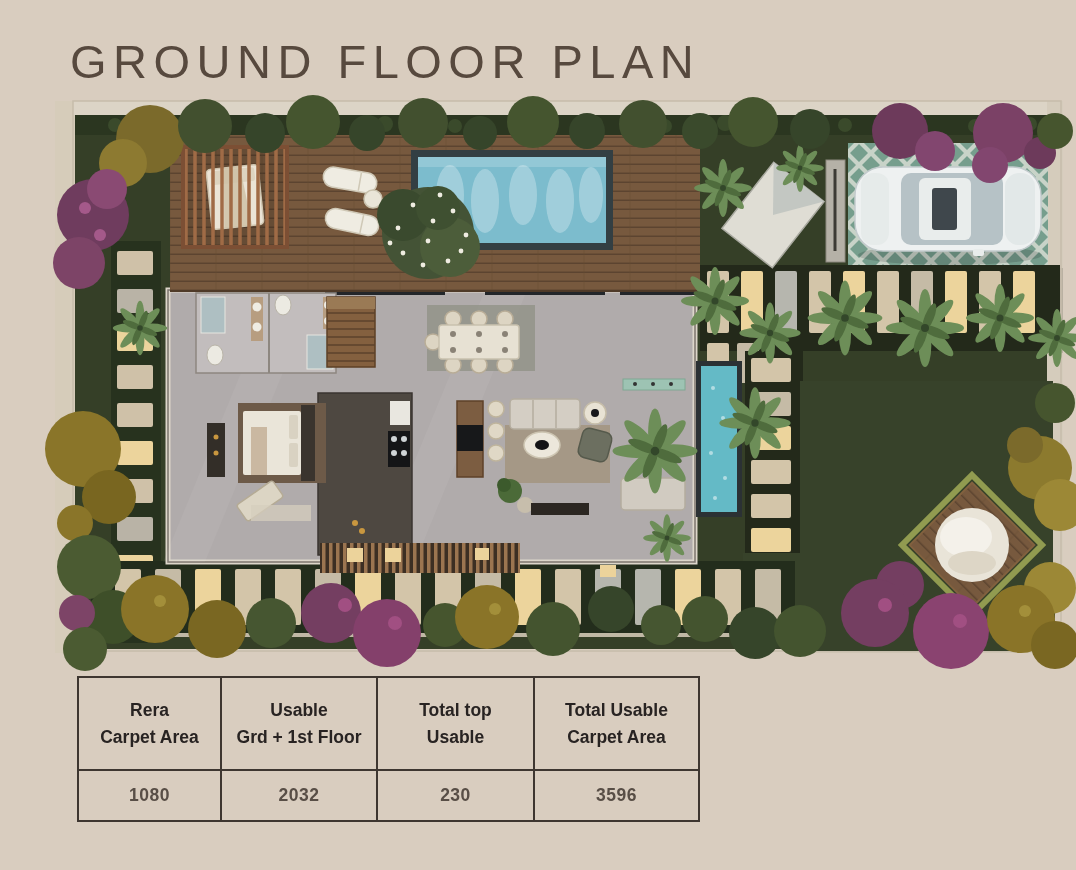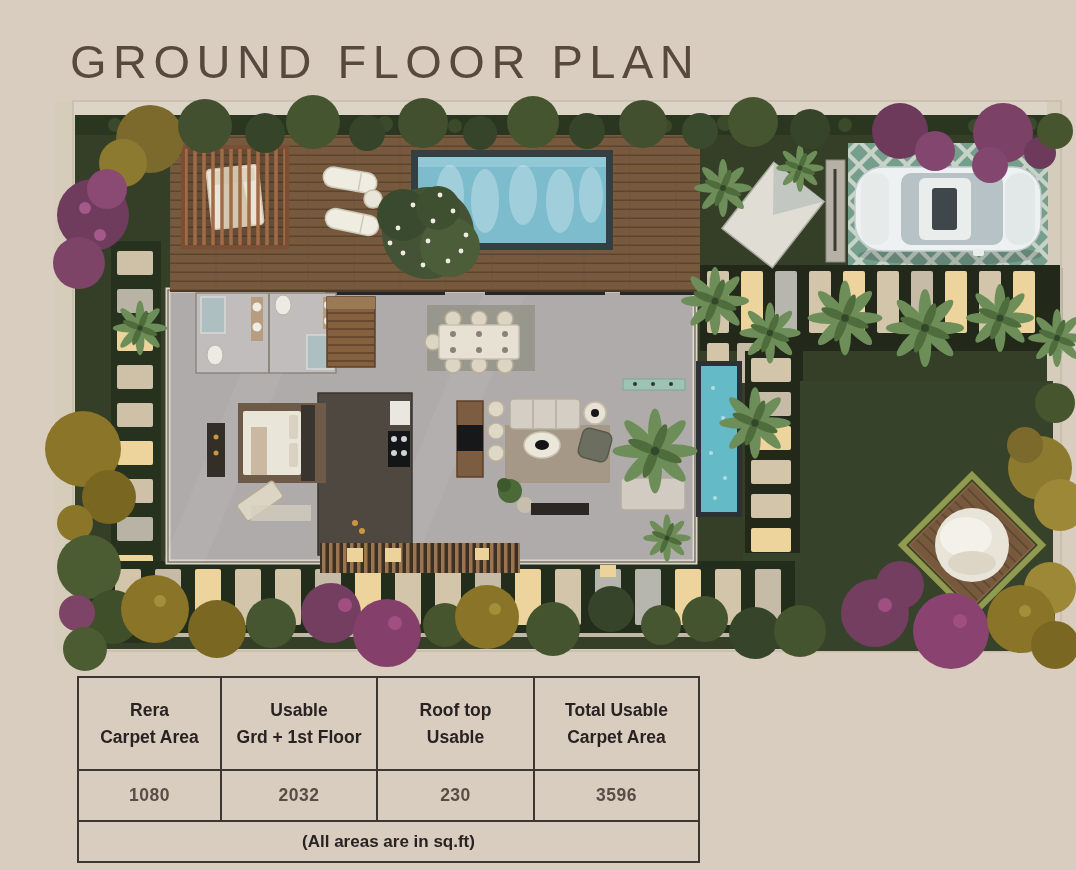--- a/index.html
+++ b/index.html
@@ -525,31 +525,28 @@
   <tr class="hdr">
     <td>
       <span>Rera</span>
       <span>Carpet Area</span>
     </td>
     <td>
       <span>Usable</span>
       <span>Grd + 1st Floor</span>
     </td>
     <td>
-      <span>Roof top</span>
+      <span>Total top</span>
       <span>Usable</span>
     </td>
     <td>
       <span>Total Usable</span>
       <span>Carpet Area</span>
     </td>
   </tr>
   <tr class="val">
     <td>1080</td>
     <td>2032</td>
     <td>230</td>
     <td>3596</td>
   </tr>
-  <tr class="foot">
-    <td colspan="4">(All areas are in sq.ft)</td>
-  </tr>
   </tbody>
 </table>
 
 </body></html>

